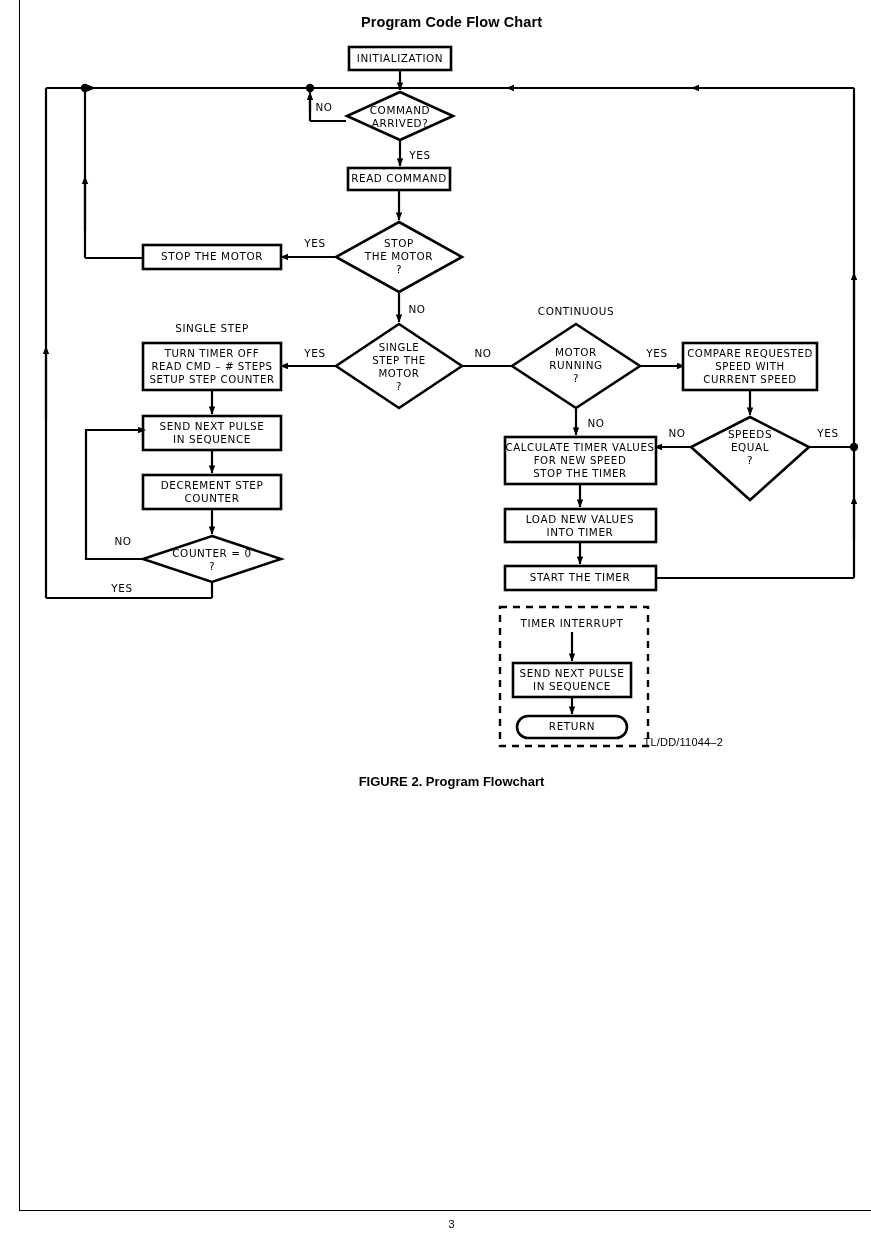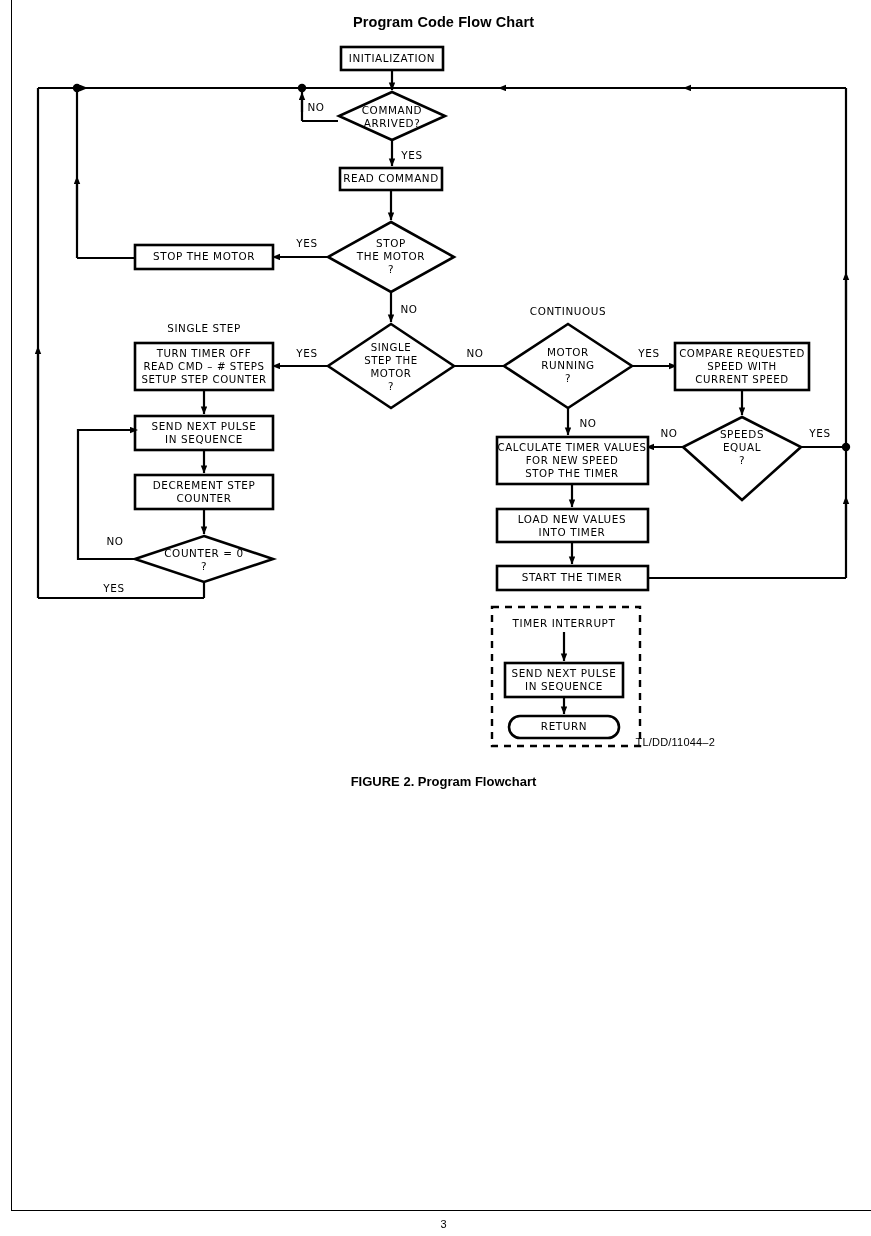--- a/index.html
+++ b/index.html
@@ -11,21 +11,21 @@
   body {
     width: 871px;
     height: 1236px;
     position: relative;
     font-family: "Liberation Sans", sans-serif;
     color: #000000;
     overflow: hidden;
   }
   #page {
     position: absolute;
-    left: 8px; top: 0;
+    left: 16px; top: 0;
     width: 735px;
     height: 1236px;
     border-radius: 31px;
   }
   .page-border {
     position: absolute;
     left: 3px;
     top: 0px;
     width: 864px;
     height: 1211px;

